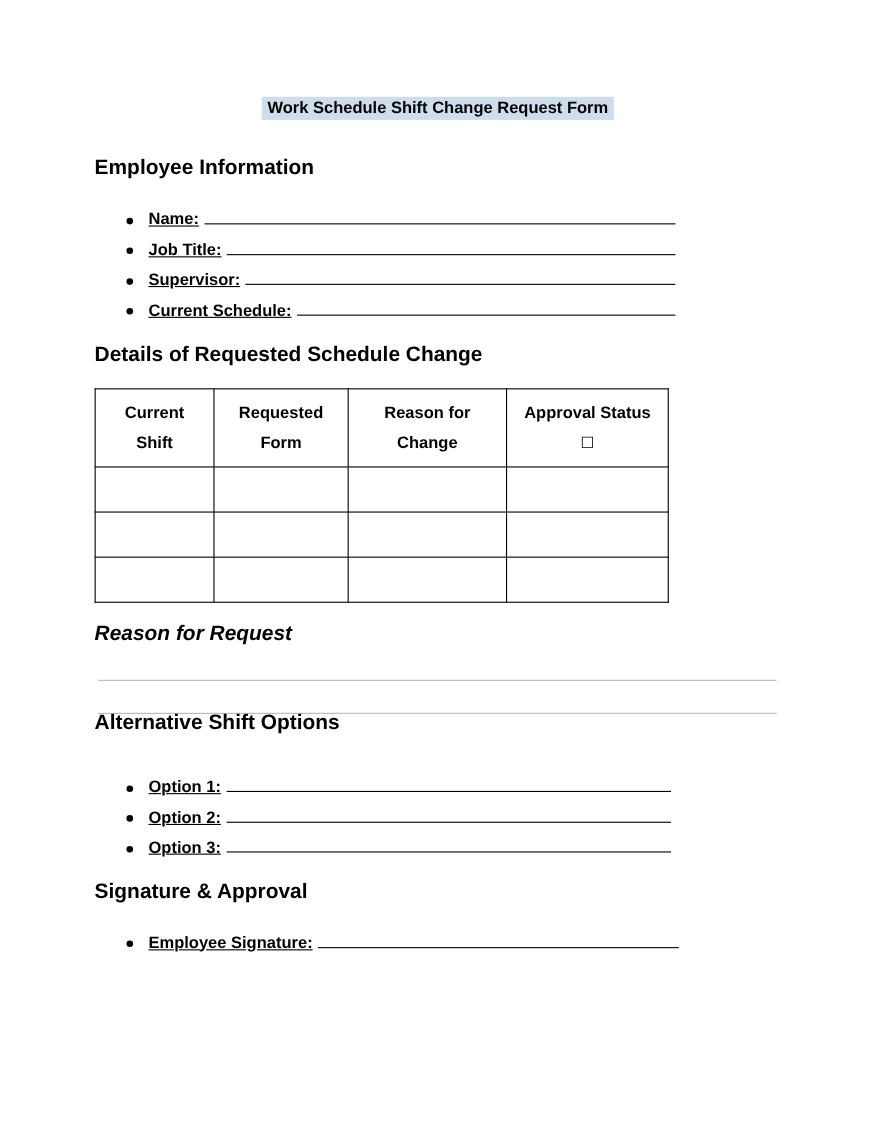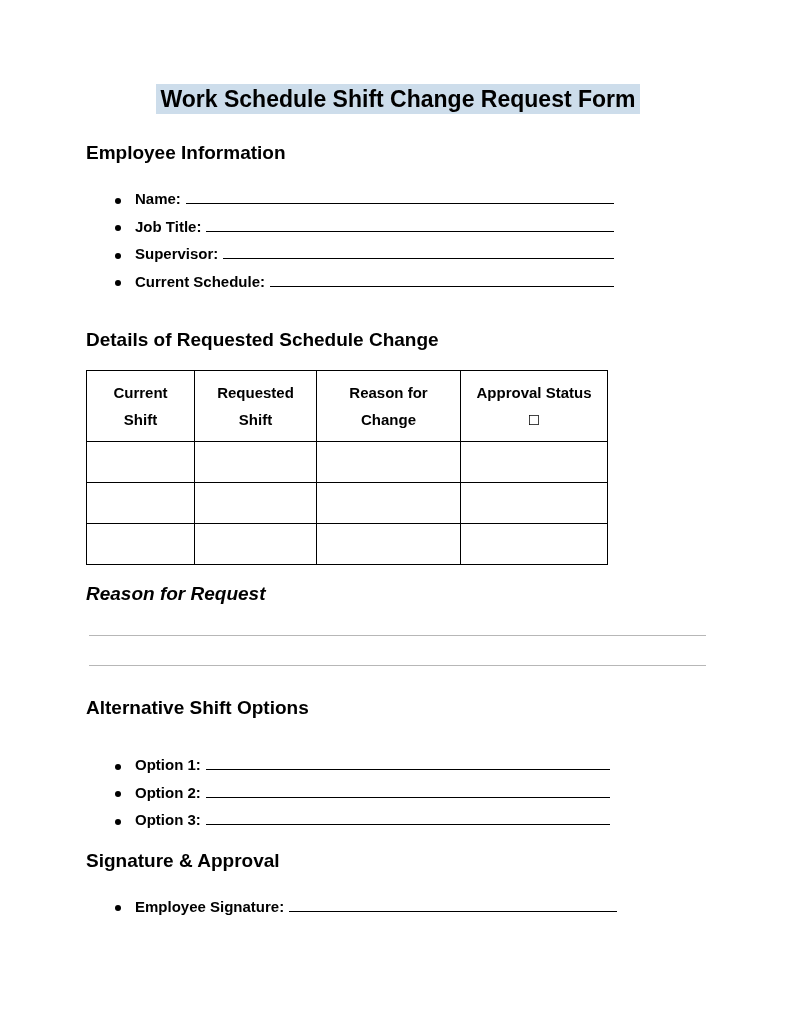--- a/index.html
+++ b/index.html
@@ -11,21 +11,21 @@
     overflow:hidden;
   }
   .page {
     width:797px; height:1029px;
     padding:0 87px 0 86px;
     position:relative;
   }
   .doc-title {
     text-align:center;
     margin-top:86px;
-    font-size:23px;
+    font-size:15px;
     line-height:26px;
     font-weight:bold;
   }
   .doc-title .hl {
     background:var(--title-highlight,#cdddeb);
     padding:2px 5px;
   }
   h2.section {
     font-size:19px;
     line-height:18px;
@@ -46,28 +46,28 @@
     font-weight:bold;
   }
   .dot {
     width:6px; height:6px;
     border-radius:50%;
     background:#000;
     margin-right:14px;
     align-self:center;
     flex:0 0 auto;
   }
-  .flabel { white-space:nowrap; }
+  .flabel { white-space:nowrap;text-decoration:underline; }
   .fill {
     flex:1 1 auto;
     border-bottom:1px solid #000;
     height:17px;
     margin-left:5px;
   }
-  .h-details { margin-top:34px; }
+  .h-details { margin-top:17px; }
   table.shift {
     border-collapse:collapse;
     margin-top:21px;
     width:521px;
     table-layout:fixed;
   }
   table.shift th, table.shift td { border:1px solid #000; }
   table.shift th {
     font-size:15px;
     font-weight:bold;
@@ -88,21 +88,21 @@
     font-weight:bold;
   }
   .blank-line {
     border-top:1px solid var(--blank-line,#b7b7b7);
     height:0;
     width:617px;
     margin-left:3px;
   }
   .bl1 { margin-top:32px; }
   .bl2 { margin-top:29px; }
-  .h-alt { margin-top:33px; }
+  .h-alt { }
   ul.fields.opts { margin-top:36px; width:524px; }
   .h-sig { margin-top:16px; }
   ul.fields.sig { margin-top:25px; width:531px; }
 </style>
 </head>
 <body>
 
 <div class="page">
 
   <h1 class="doc-title"><span class="hl">Work Schedule Shift Change Request Form</span></h1>
@@ -139,21 +139,21 @@
       <col style="width:108px">
       <col style="width:122px">
       <col style="width:144px">
       <col style="width:147px">
     </colgroup>
     <thead>
       <tr>
         <th>Current
 Shift</th>
         <th>Requested
-Shift</th>
+Form</th>
         <th>Reason for
 Change</th>
         <th><span>Approval Status</span><br><span class="cb">☐</span></th>
       </tr>
     </thead>
     <tbody>
         <tr>
           <td></td>
           <td></td>
           <td></td>

